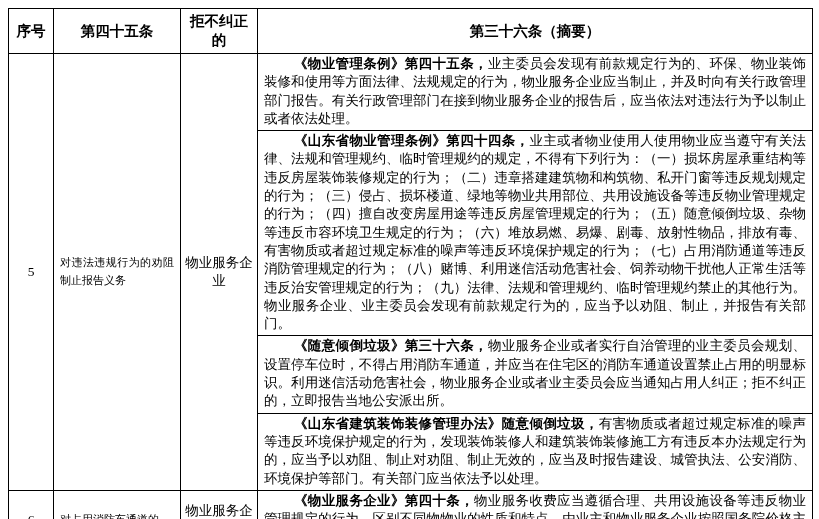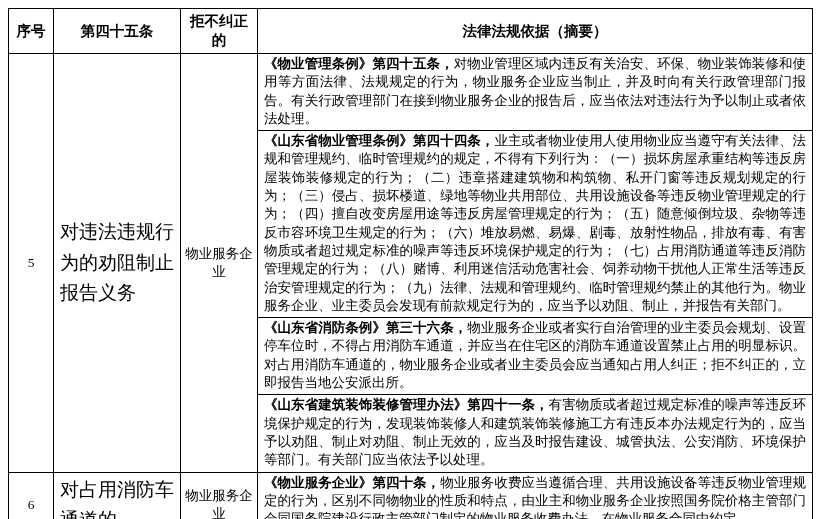--- a/index.html
+++ b/index.html
@@ -7,56 +7,56 @@
   .page{box-sizing:border-box;padding:8px 7px 7px 8px;font-family:"Liberation Serif","DejaVu Serif",serif;}
   table.tbl{border-collapse:collapse;table-layout:fixed;width:804px;}
   .tbl col.c-no{width:45px;}
   .tbl col.c-matter{width:127px;}
   .tbl col.c-subject{width:77px;}
   .tbl col.c-legal{width:555px;}
   .tbl th,.tbl td{border:1.5px solid #000;box-sizing:border-box;}
   .tbl th{font-weight:bold;font-size:14.5px;text-align:center;padding:3px 6px;height:27px;}
   td.center-cell{text-align:center;vertical-align:middle;font-size:13.5px;padding:2px 3px;}
   td.matter-cell{text-align:justify;text-justify:inter-ideograph;vertical-align:middle;
-    font-size:19px;line-height:1.6;padding:2px 6px;}
+    font-size:11px;line-height:1.6;padding:2px 6px;}
   td.legal-cell{padding:0;vertical-align:top;}
   .legal-block{padding:1px 6px 2px 6px;font-size:13.5px;line-height:18.3px;
     text-align:justify;text-justify:inter-ideograph;border-bottom:1.5px solid #000;}
   .legal-block:last-child{border-bottom:none;}
-  .law-title{font-weight:bold;}
+  .law-title{font-weight:bold;margin-left:30px;}
 </style>
 </head>
 <body>
 
 <div class="page">
   <table class="tbl">
     <colgroup>
       <col class="c-no">
         <col class="c-matter">
         <col class="c-subject">
         <col class="c-legal">
     </colgroup>
     <thead>
       <tr id="header-row">
           <th>序号</th>
           <th>第四十五条</th>
           <th>拒不纠正的</th>
-          <th>法律法规依据（摘要）</th>
+          <th>第三十六条（摘要）</th>
         </tr>
     </thead>
     <tbody id="table-body">
         <tr>
           <td class="center-cell">5</td>
           <td class="matter-cell">对违法违规行为的劝阻制止报告义务</td>
           <td class="center-cell">物业服务企业</td>
           <td class="legal-cell">
-            <div class="legal-block"><span class="law-title">《物业管理条例》第四十五条，</span><span>对物业管理区域内违反有关治安、环保、物业装饰装修和使用等方面法律、法规规定的行为，物业服务企业应当制止，并及时向有关行政管理部门报告。有关行政管理部门在接到物业服务企业的报告后，应当依法对违法行为予以制止或者依法处理。</span></div>
+            <div class="legal-block"><span class="law-title">《物业管理条例》第四十五条，</span><span>业主委员会发现有前款规定行为的、环保、物业装饰装修和使用等方面法律、法规规定的行为，物业服务企业应当制止，并及时向有关行政管理部门报告。有关行政管理部门在接到物业服务企业的报告后，应当依法对违法行为予以制止或者依法处理。</span></div>
             <div class="legal-block"><span class="law-title">《山东省物业管理条例》第四十四条，</span><span>业主或者物业使用人使用物业应当遵守有关法律、法规和管理规约、临时管理规约的规定，不得有下列行为：（一）损坏房屋承重结构等违反房屋装饰装修规定的行为；（二）违章搭建建筑物和构筑物、私开门窗等违反规划规定的行为；（三）侵占、损坏楼道、绿地等物业共用部位、共用设施设备等违反物业管理规定的行为；（四）擅自改变房屋用途等违反房屋管理规定的行为；（五）随意倾倒垃圾、杂物等违反市容环境卫生规定的行为；（六）堆放易燃、易爆、剧毒、放射性物品，排放有毒、有害物质或者超过规定标准的噪声等违反环境保护规定的行为；（七）占用消防通道等违反消防管理规定的行为；（八）赌博、利用迷信活动危害社会、饲养动物干扰他人正常生活等违反治安管理规定的行为；（九）法律、法规和管理规约、临时管理规约禁止的其他行为。物业服务企业、业主委员会发现有前款规定行为的，应当予以劝阻、制止，并报告有关部门。</span></div>
-            <div class="legal-block"><span class="law-title">《山东省消防条例》第三十六条，</span><span>物业服务企业或者实行自治管理的业主委员会规划、设置停车位时，不得占用消防车通道，并应当在住宅区的消防车通道设置禁止占用的明显标识。对占用消防车通道的，物业服务企业或者业主委员会应当通知占用人纠正；拒不纠正的，立即报告当地公安派出所。</span></div>
-            <div class="legal-block"><span class="law-title">《山东省建筑装饰装修管理办法》第四十一条，</span><span>有害物质或者超过规定标准的噪声等违反环境保护规定的行为，发现装饰装修人和建筑装饰装修施工方有违反本办法规定行为的，应当予以劝阻、制止对劝阻、制止无效的，应当及时报告建设、城管执法、公安消防、环境保护等部门。有关部门应当依法予以处理。</span></div>
+            <div class="legal-block"><span class="law-title">《随意倾倒垃圾》第三十六条，</span><span>物业服务企业或者实行自治管理的业主委员会规划、设置停车位时，不得占用消防车通道，并应当在住宅区的消防车通道设置禁止占用的明显标识。利用迷信活动危害社会，物业服务企业或者业主委员会应当通知占用人纠正；拒不纠正的，立即报告当地公安派出所。</span></div>
+            <div class="legal-block"><span class="law-title">《山东省建筑装饰装修管理办法》随意倾倒垃圾，</span><span>有害物质或者超过规定标准的噪声等违反环境保护规定的行为，发现装饰装修人和建筑装饰装修施工方有违反本办法规定行为的，应当予以劝阻、制止对劝阻、制止无效的，应当及时报告建设、城管执法、公安消防、环境保护等部门。有关部门应当依法予以处理。</span></div>
           </td>
         </tr>
         <tr>
           <td class="center-cell">6</td>
           <td class="matter-cell">对占用消防车通道的</td>
           <td class="center-cell">物业服务企业</td>
           <td class="legal-cell">
             <div class="legal-block"><span class="law-title">《物业服务企业》第四十条，</span><span>物业服务收费应当遵循合理、共用设施设备等违反物业管理规定的行为，区别不同物物业的性质和特点，由业主和物业服务企业按照国务院价格主管部门会同国务院建设行政主管部门制定的物业服务收费办法，在物业服务合同中约定。</span></div>
           </td>
         </tr>

